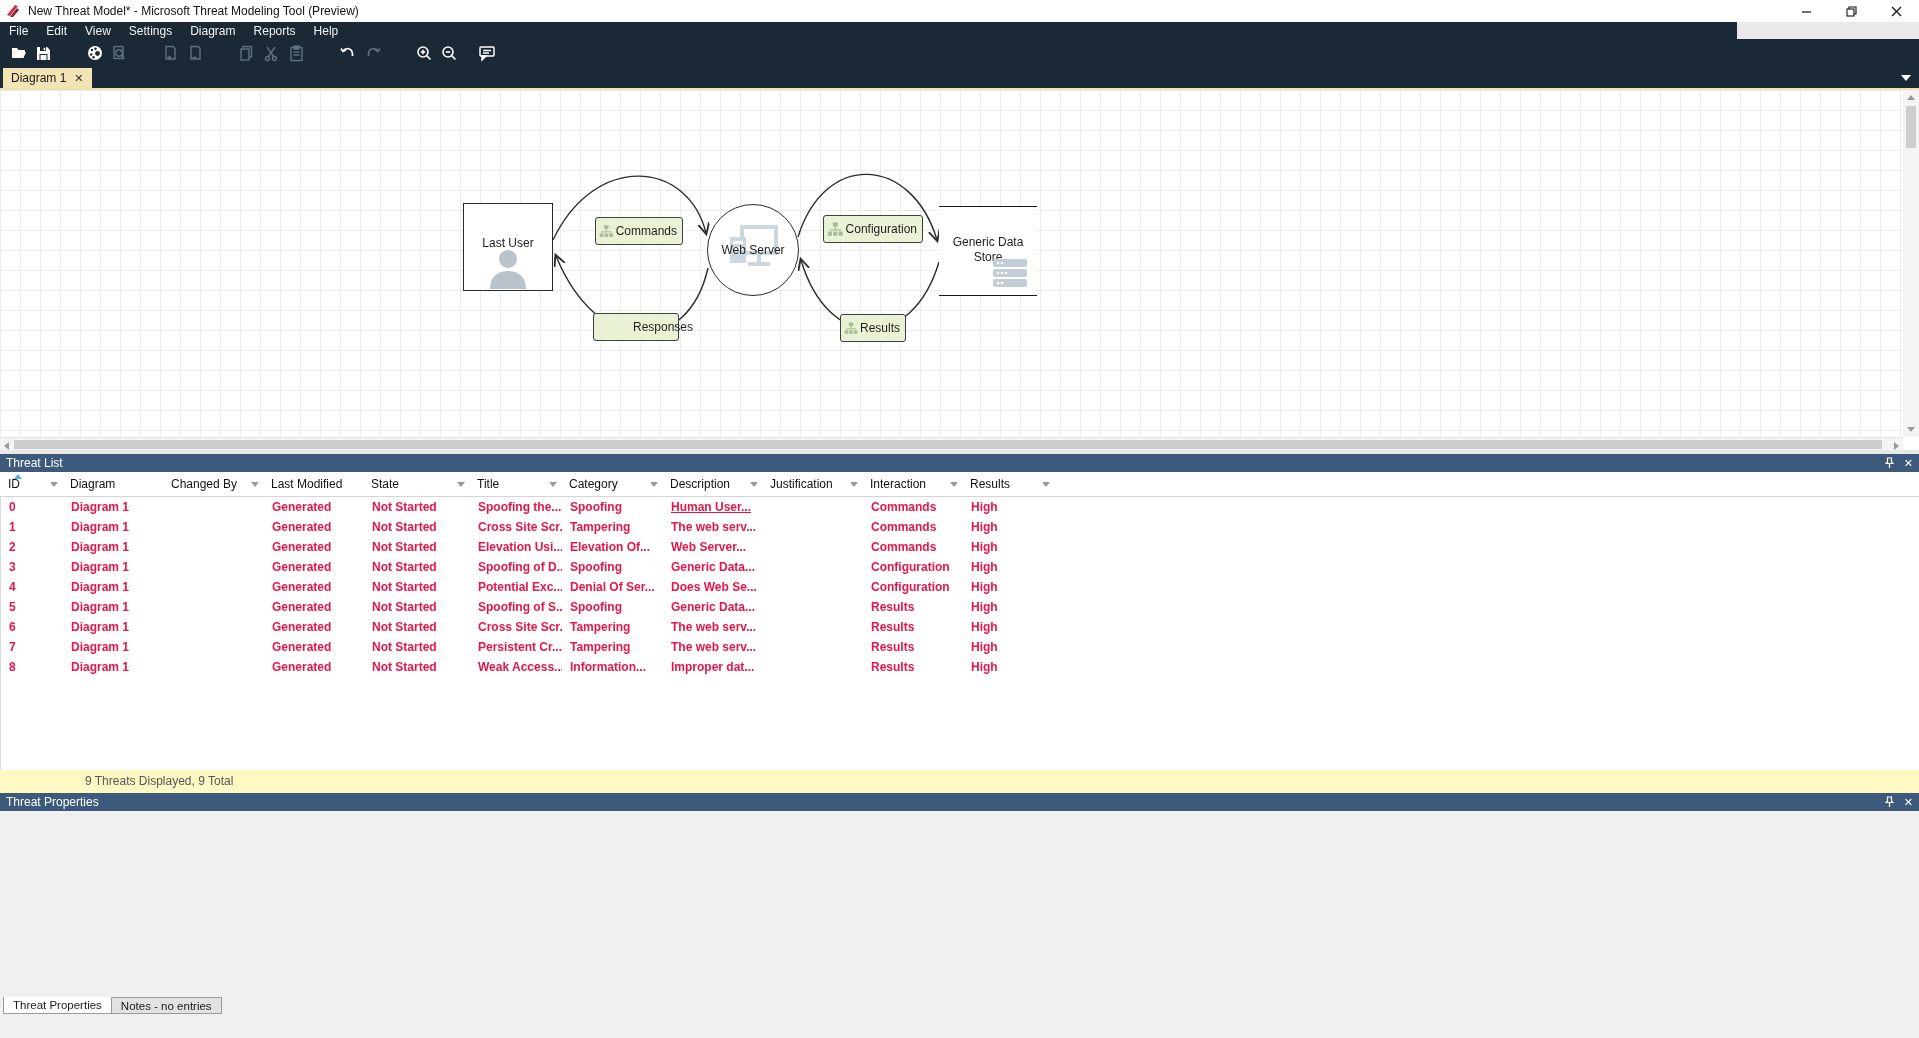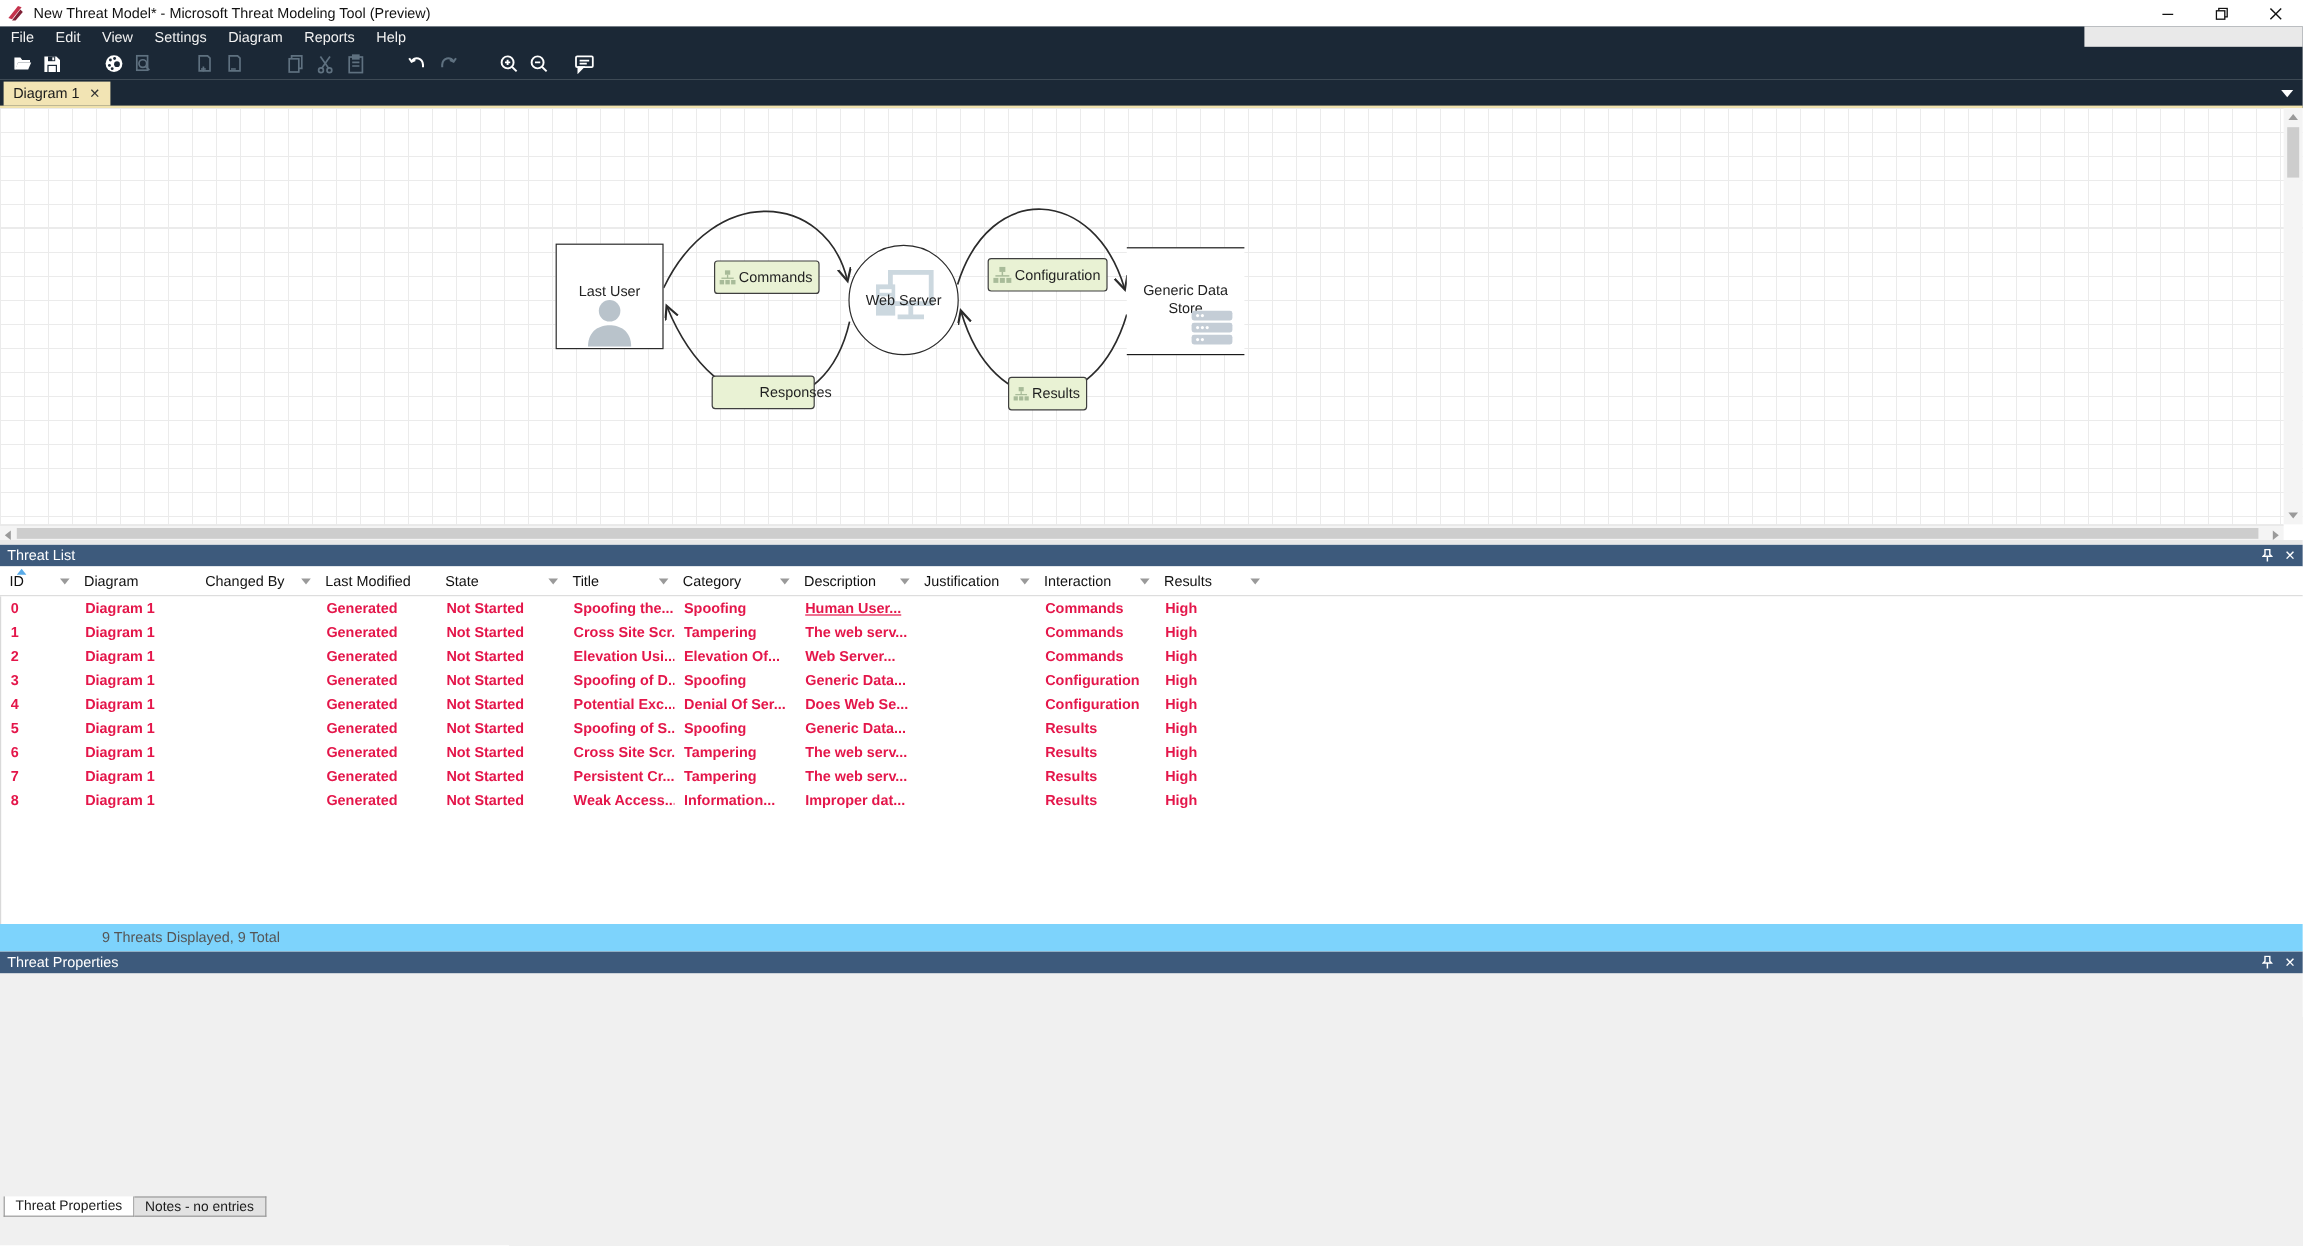--- a/index.html
+++ b/index.html
@@ -88,21 +88,21 @@
     white-space:nowrap; overflow:hidden; flex-shrink:0; }
   .tl-filter { position:absolute; right:4px; top:10px; width:0; height:0;
     border-left:4px solid transparent; border-right:4px solid transparent; border-top:5px solid #9a9a9a; }
   .tl-sort { position:absolute; left:14px; top:2px; width:0; height:0;
     border-left:4px solid transparent; border-right:4px solid transparent; border-bottom:5px solid #5aabe8; }
   .tl-rows { position:absolute; left:0; top:43px; width:1919px; height:273px; background:#fff;
     border-left:1px solid #d9d9d9; }
   .tl-row { display:flex; height:20px; }
   .tl-cell { height:20px; line-height:20px; padding-left:8px; color:#e4164a; font-weight:700;
     white-space:nowrap; overflow:hidden; flex-shrink:0; }
-  .tl-status { position:absolute; left:0; top:316px; width:1919px; height:23px; background:#7dd3fc;
+  .tl-status { position:absolute; left:0; top:316px; width:1919px; height:23px; background:#fef9c3;
     color:#555; line-height:23px; padding-left:85px; }
 
   .threat-props { position:absolute; left:0; top:793px; width:1919px; height:245px; background:#f0f0f0;text-align:center; }
   .tp-bar { top:0; }
   .tp-body { position:absolute; left:0; top:18px; width:1919px; height:186px; background:#fff;
     display:flex; align-items:center; justify-content:center; color:#1a1a1a; }
   .tp-tabs { position:absolute; left:3px; top:204px; height:17px; display:flex; }
   .tp-tab { height:17px; line-height:16px; padding:0 9px; font-size:11.5px; border:1px solid #9a9a9a; }
   .tp-tab.active { background:#fff; border-top:none; }
   .tp-tab.inactive { background:#e2e2e2; border-left:none; }

